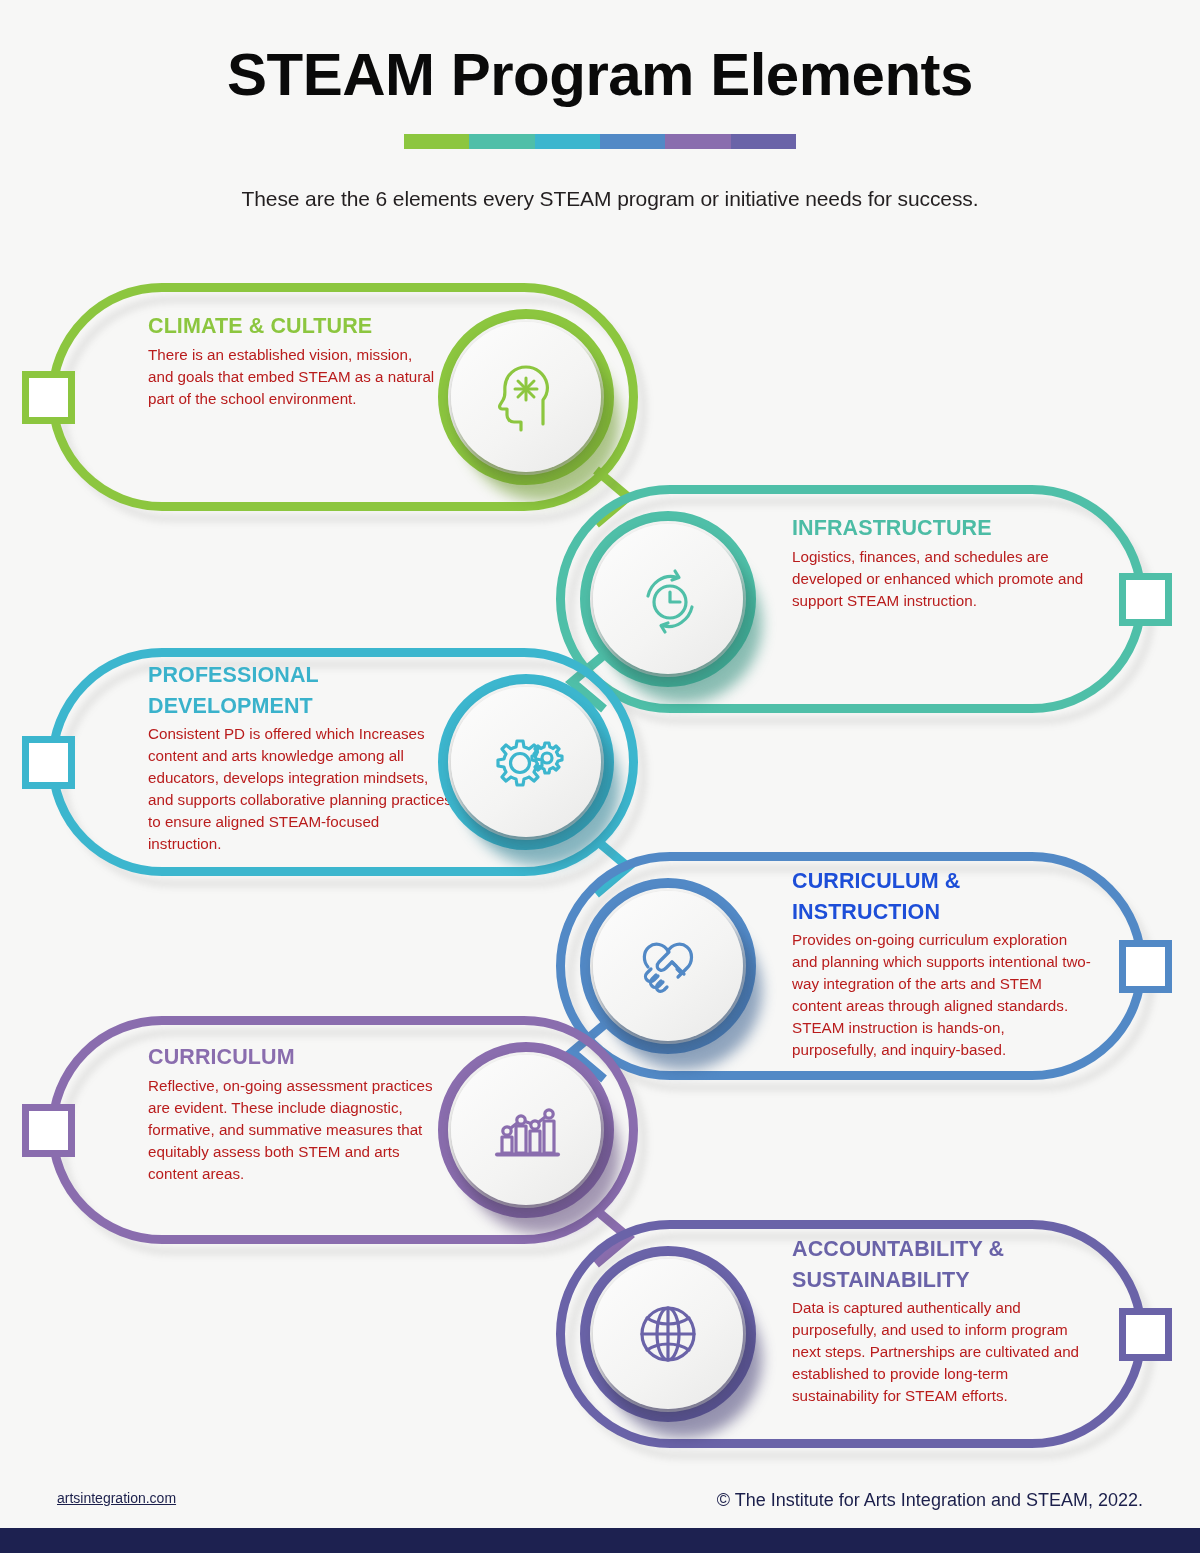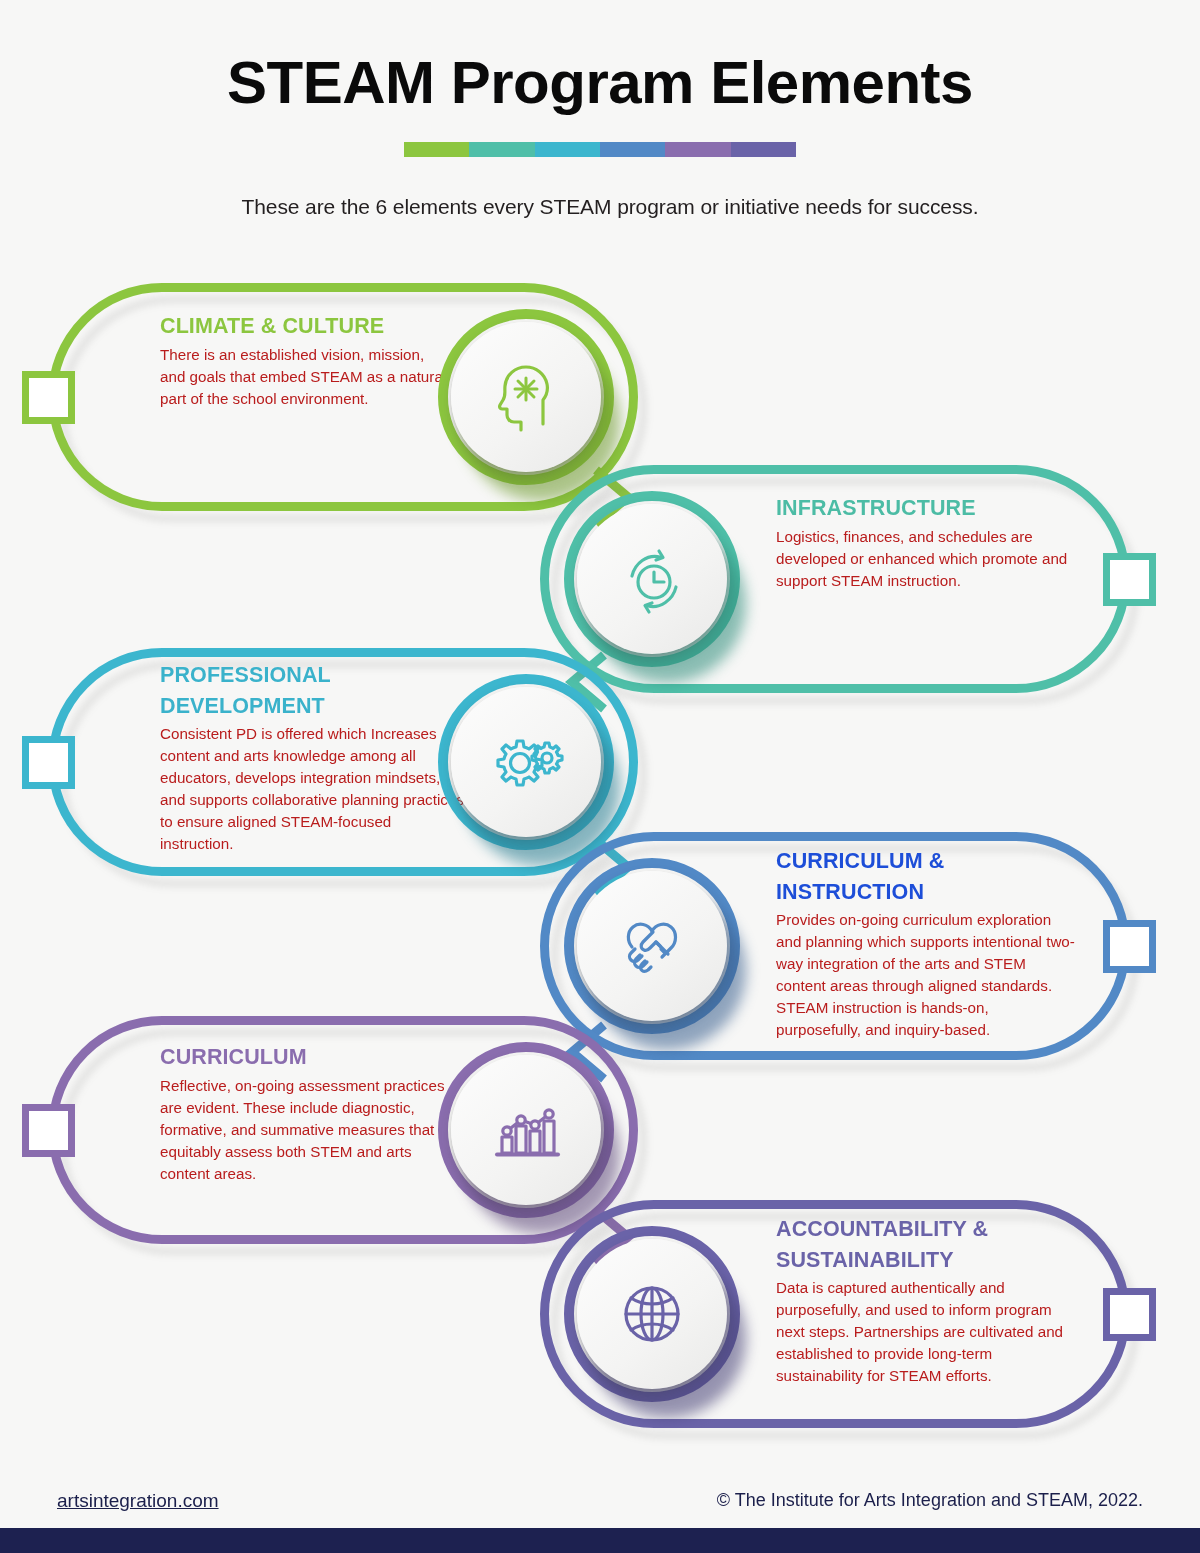--- a/index.html
+++ b/index.html
@@ -20,21 +20,21 @@
   }
 
   
   #header { position: absolute; left: 0; top: 0; width: 1200px; }
   #page-title {
     text-align: center;
     font-size: 60px;
     font-weight: bold;
     letter-spacing: -0.5px;
     color: #0a0a0a;
-    margin: 8px;
+    margin: 0;
     padding-top: 42px;
     line-height: 1.1;
   }
   #accent-bar {
     margin: 26px auto 0 auto;
     width: 392px;
     height: 15px;
     display: flex;
   }
   #accent-bar > span { flex: 1 1 0; height: 100%; display: block; }
@@ -48,21 +48,21 @@
     padding-left: 20px;
   }
 
   
   .card {
     position: absolute;
     width: 590px;
     height: 228px;
   }
   .card-left  { left: 48px; }
-  .card-right { left: 540px; }
+  .card-right { left: 556px; margin-top: 20px; }
 
   
   .pill {
     position: absolute;
     left: 0; top: 0;
     width: 100%;
     height: 100%;
     box-sizing: border-box;
     border-radius: 114px;
     border-style: solid;
@@ -133,21 +133,21 @@
     align-items: center;
     justify-content: center;
   }
   .badge-inner svg { display: block; }
 
   
   .card-text {
     position: absolute;
     top: 28px;
   }
-  .card-left  .card-text { left: 100px; width: 288px; margin-left: 12px; }
+  .card-left  .card-text { left: 100px; width: 288px; }
   .card-right .card-text { left: 236px; width: 300px; }
 
   .card-title {
     font-size: 21.5px;
     font-weight: bold;
     letter-spacing: 0.1px;
     line-height: 1.42;
     margin: 0 0 2px 0;
   }
   .card-body {
@@ -171,21 +171,21 @@
     position: absolute;
     left: 0;
     top: 1490px;
     width: 1200px;
     height: 40px;
   }
   #footer-link {
     position: absolute;
     left: 57px;
     top: 0;
-    font-size: 19px;
+    font-size: 14px;
     color: #1b1f4b;
     text-decoration: underline;
   }
   #footer-copy {
     position: absolute;
     right: 57px;
     top: 0;
     font-size: 18px;
     color: #1b1f4b;
   }

